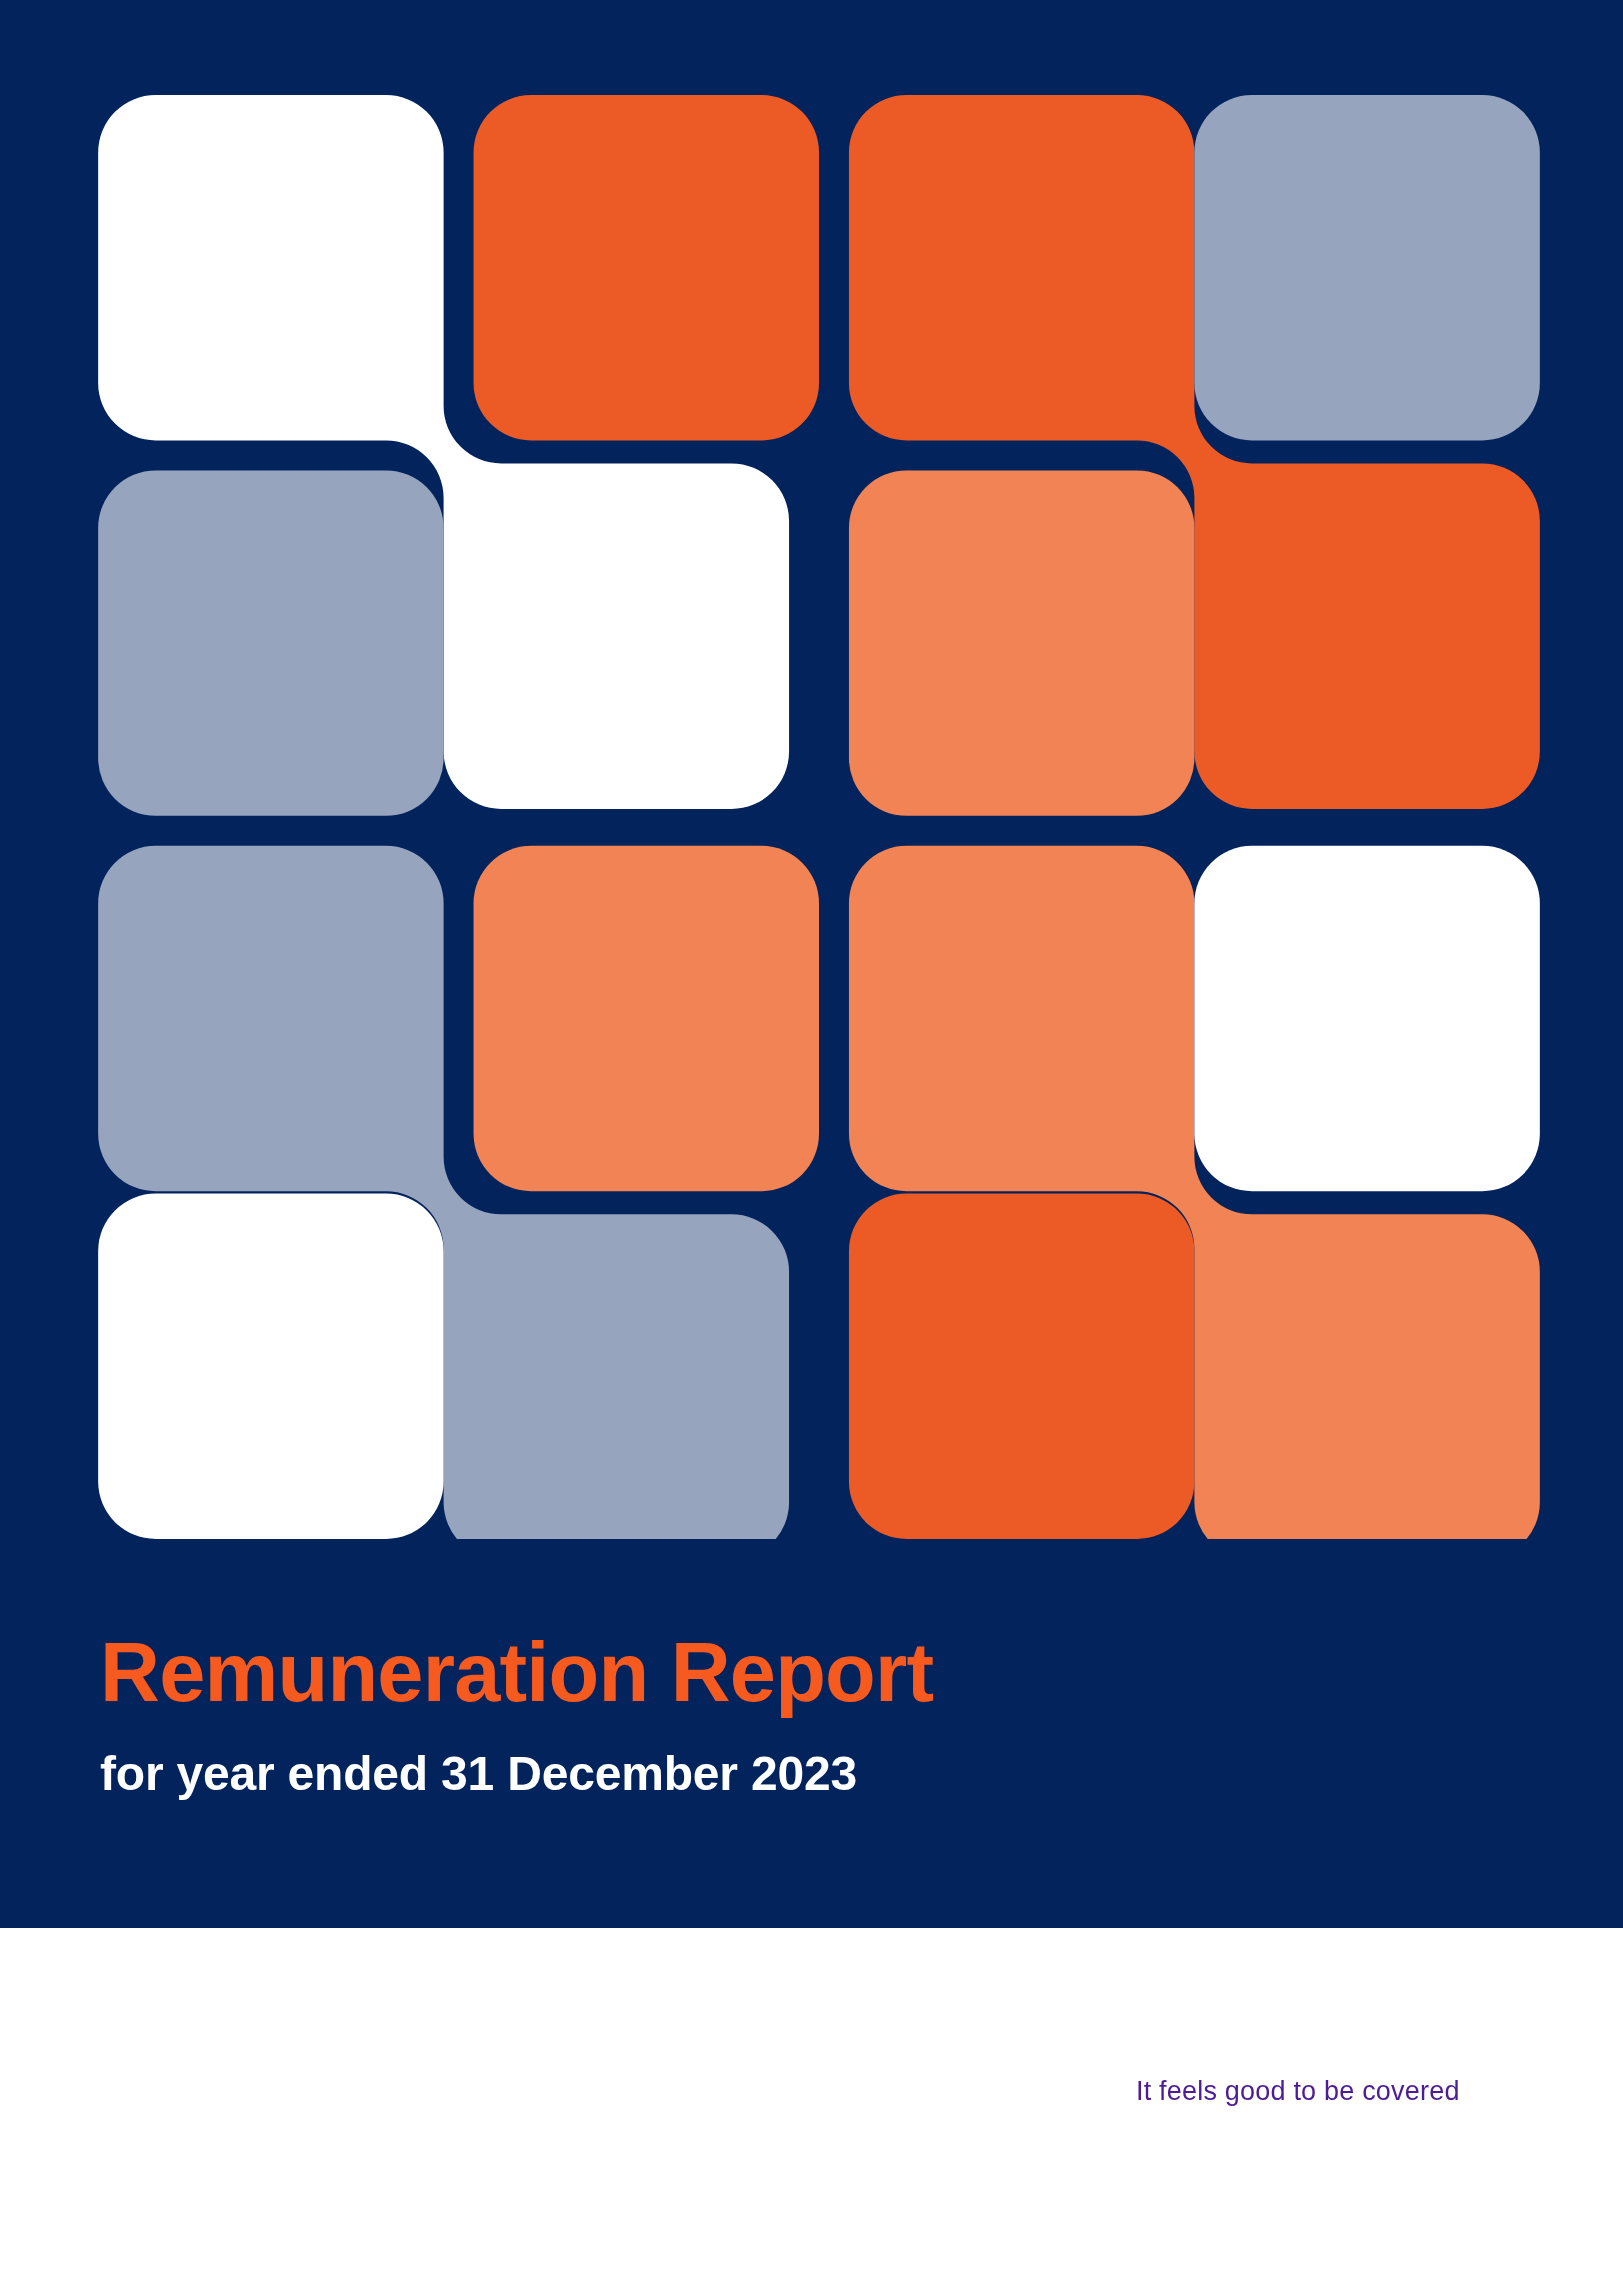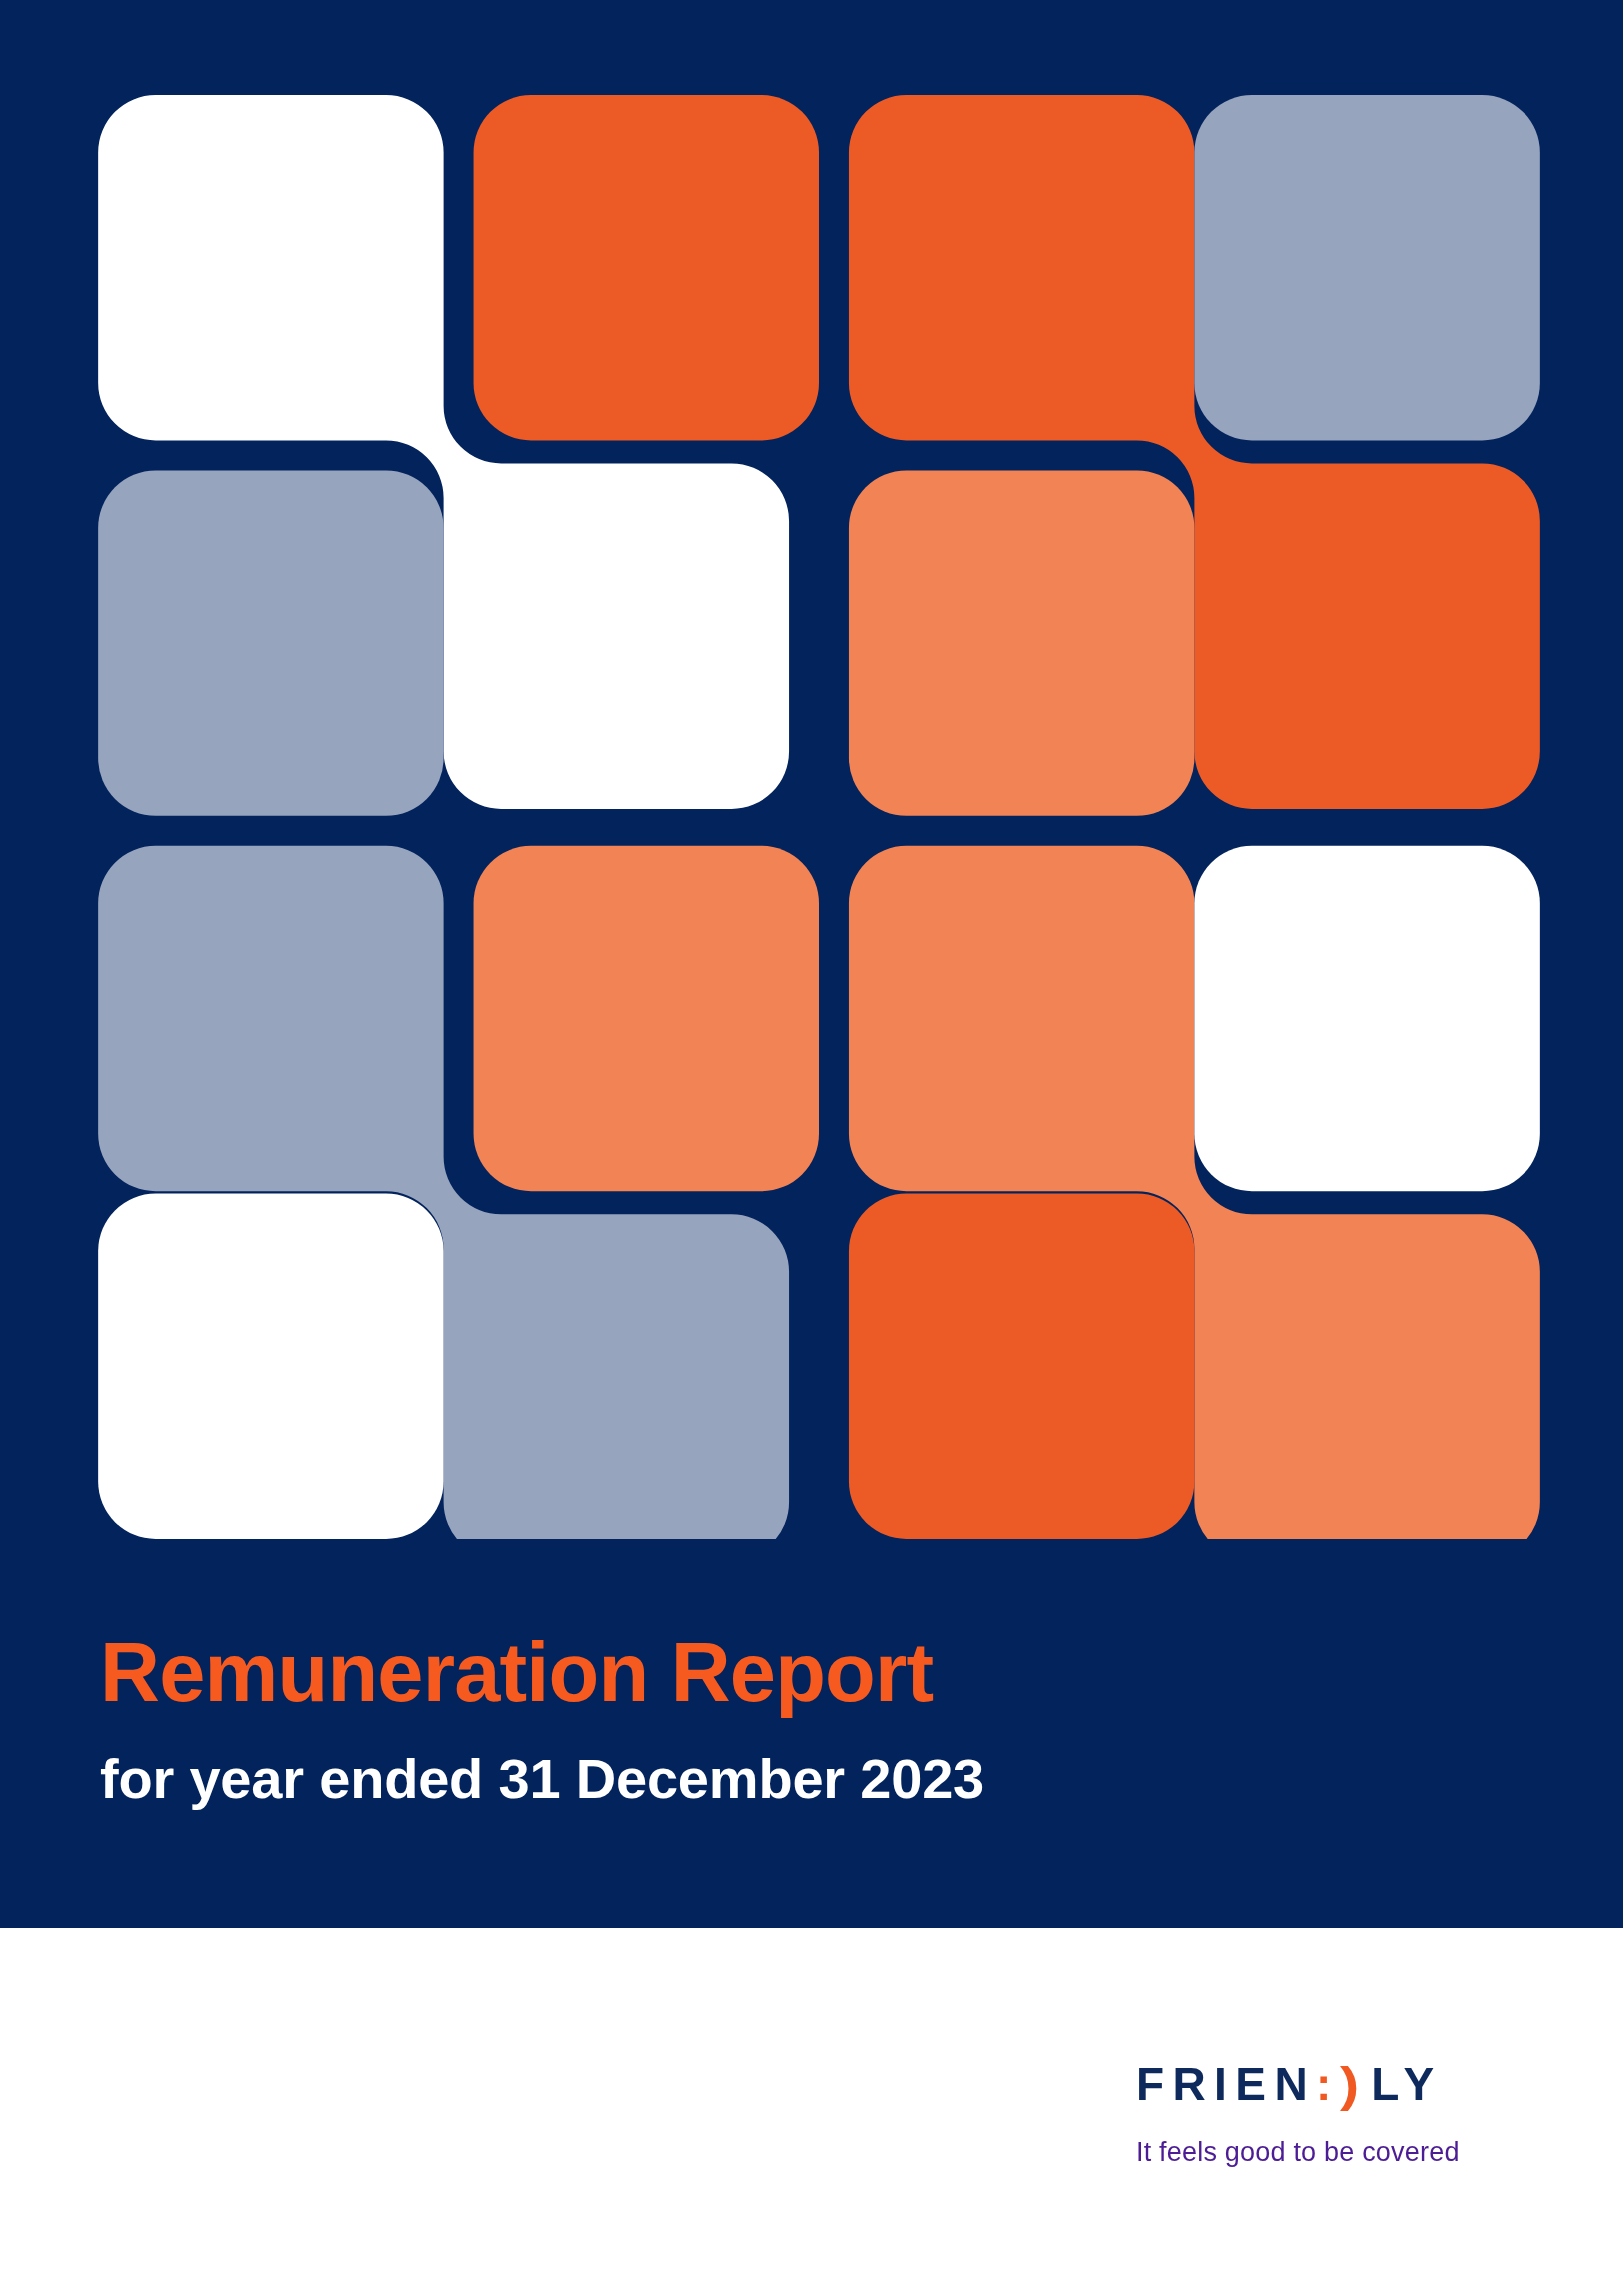--- a/index.html
+++ b/index.html
@@ -47,21 +47,21 @@
     margin: 0;
     font-size: 83px;
     line-height: 1.05;
     font-weight: bold;
     letter-spacing: -0.8px;
     color: #f75a1e;
     white-space: nowrap;
   }
   #page-subtitle {
     margin: 32px 0 0 0;
-    font-size: 56px;
+    font-size: 48px;
     line-height: 1.1;
     font-weight: bold;
     letter-spacing: -0.2px;
     color: #ffffff;
     white-space: nowrap;
   }
 
   
   #footer-band {
     position: absolute;
@@ -162,16 +162,15 @@
   <div id="title-block">
     <h1 id="page-title">Remuneration Report</h1>
     <p id="page-subtitle">for year ended 31 December 2023</p>
   </div>
 
 </div>
 
 <div id="footer-band"></div>
 
 <div id="brand-logo">
-  <div class="logo-wordmark-line"><span>FRIEN</span><span class="logo-smiley-colon">:</span><span class="logo-smiley-paren">)</span><span>LY</span></div>
   <div id="logo-tagline">It feels good to be covered</div>
 </div>
 
 
 </body></html>

